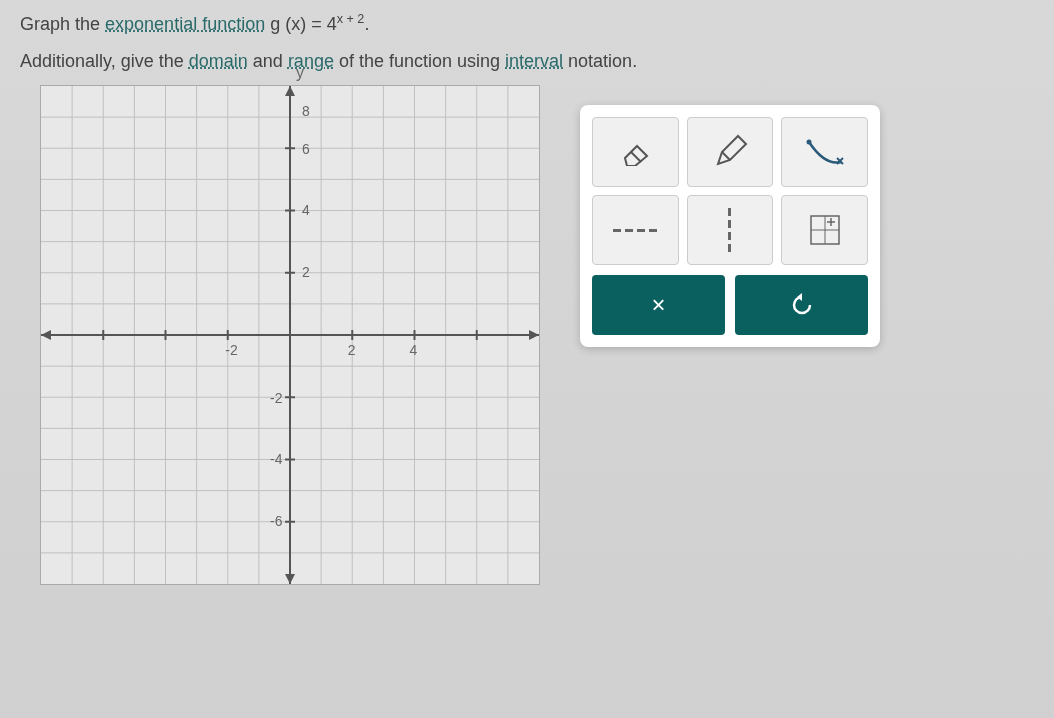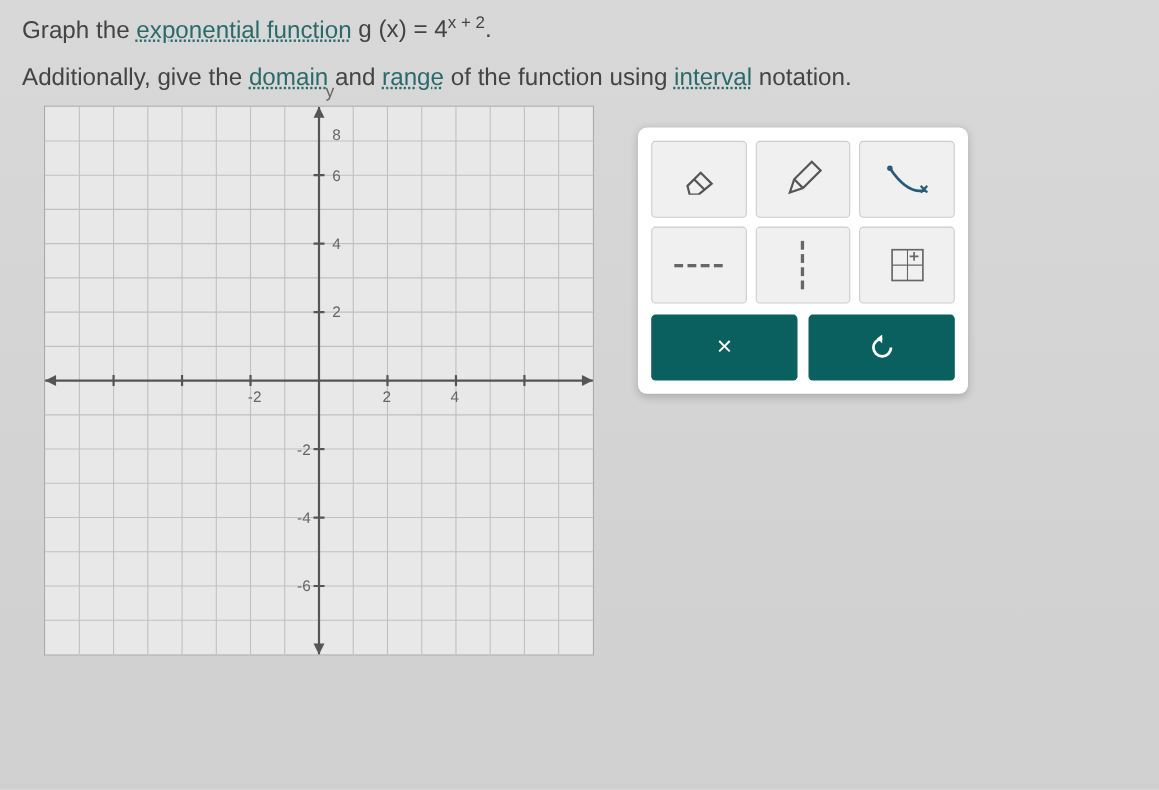--- a/index.html
+++ b/index.html
@@ -13,21 +13,21 @@
       background: linear-gradient(to bottom, #d8d8d8, #d0d0d0);
       font-family: Arial, sans-serif;
       color: #333;
       overflow: hidden;
       position: relative;
     }
     .content {
       padding: 10px 20px;
     }
     .question-text {
-      font-size: 22px;
+      font-size: 18px;
       line-height: 1.5;
       color: #444;
       margin-bottom: 10px;
     }
     .question-text .link {
       color: #2a6a6a;
       text-decoration: underline;
       text-decoration-style: dotted;
       cursor: pointer;
     }

